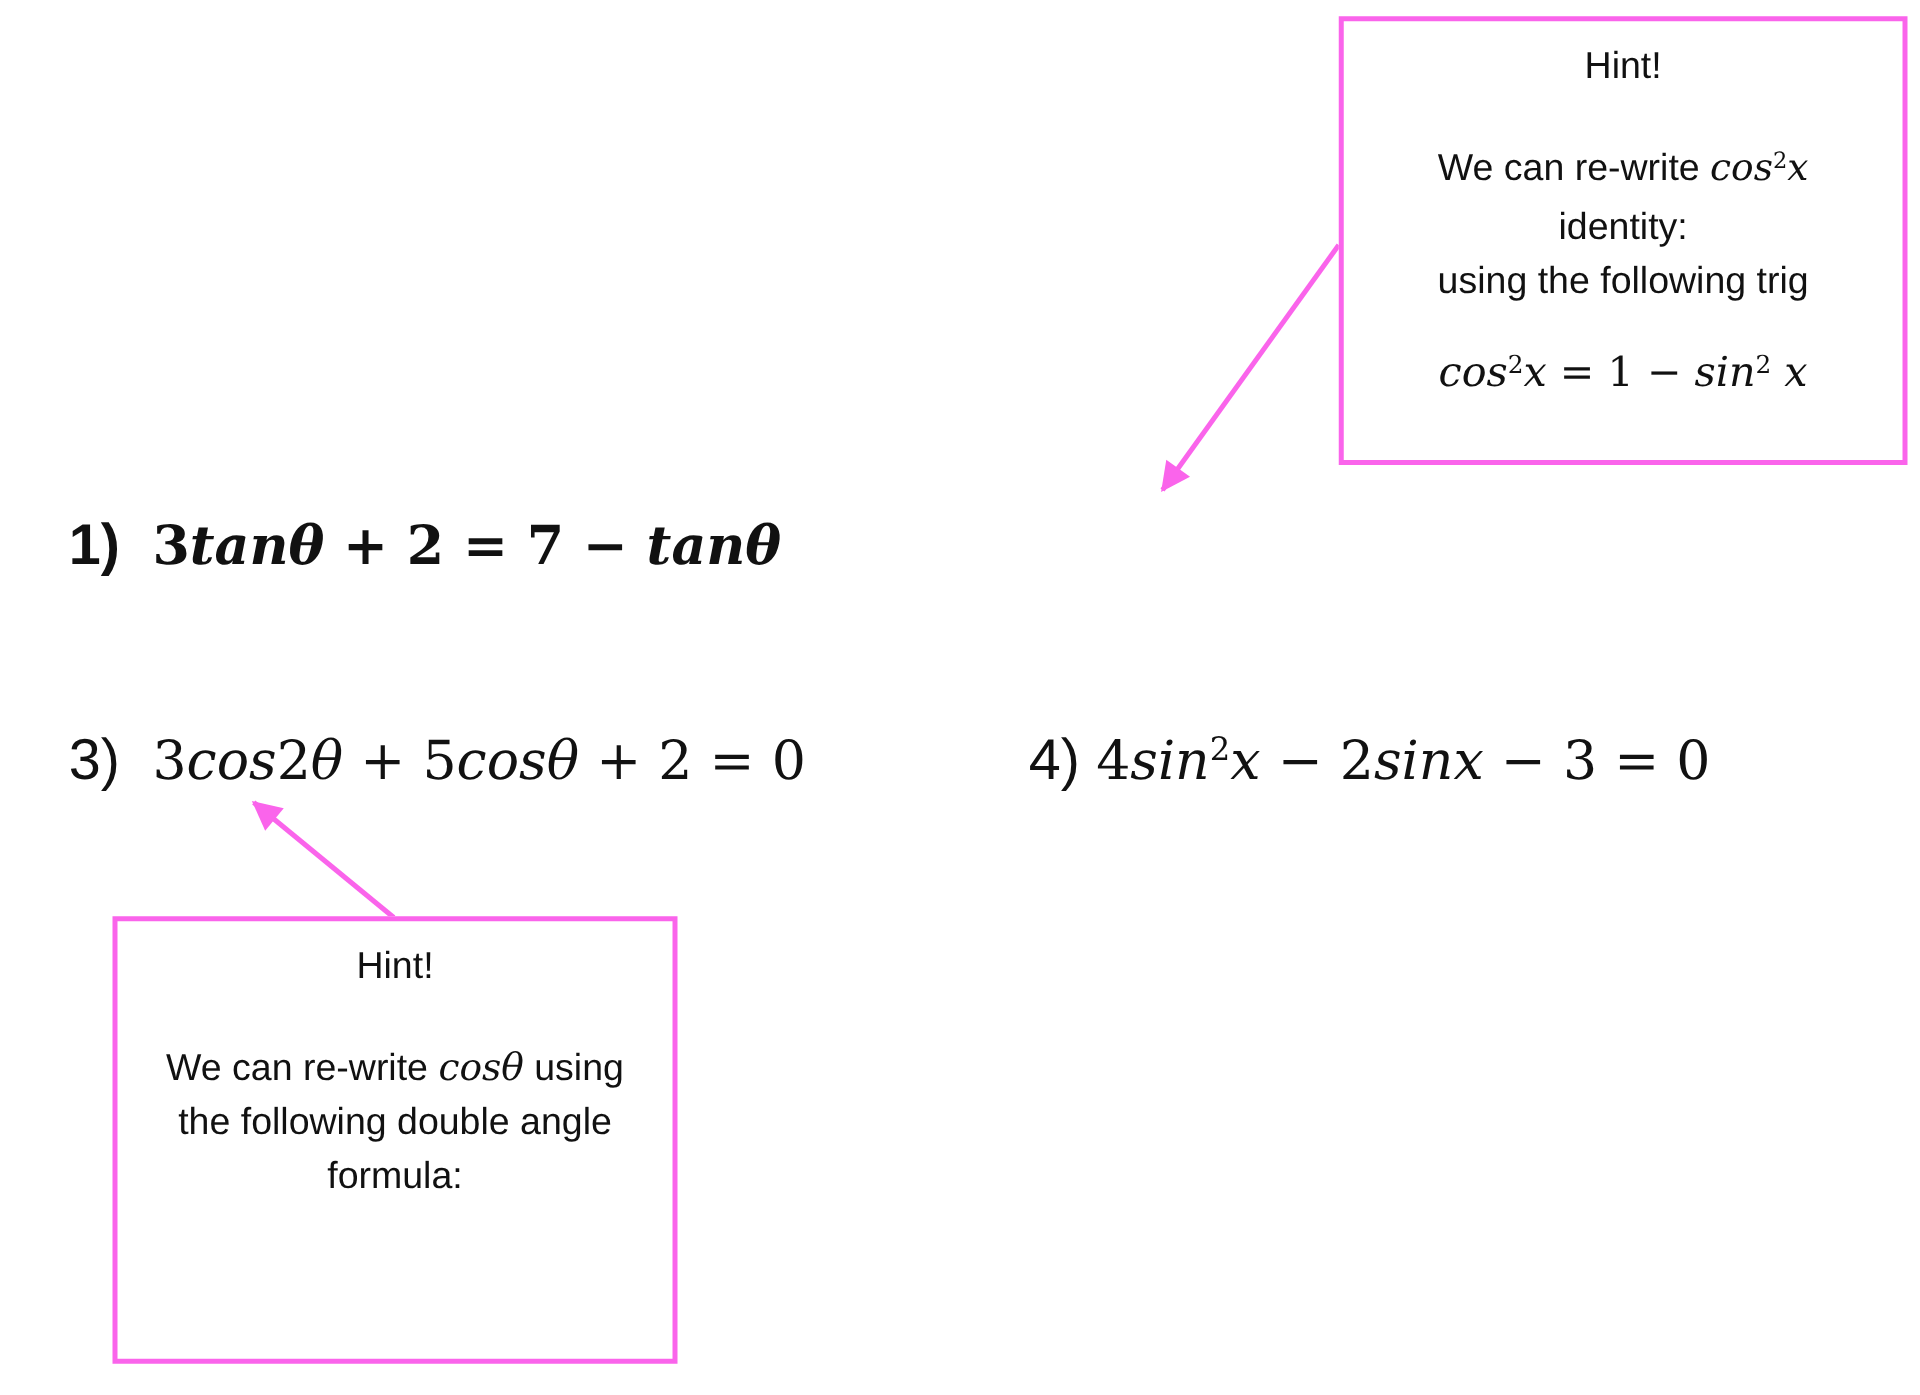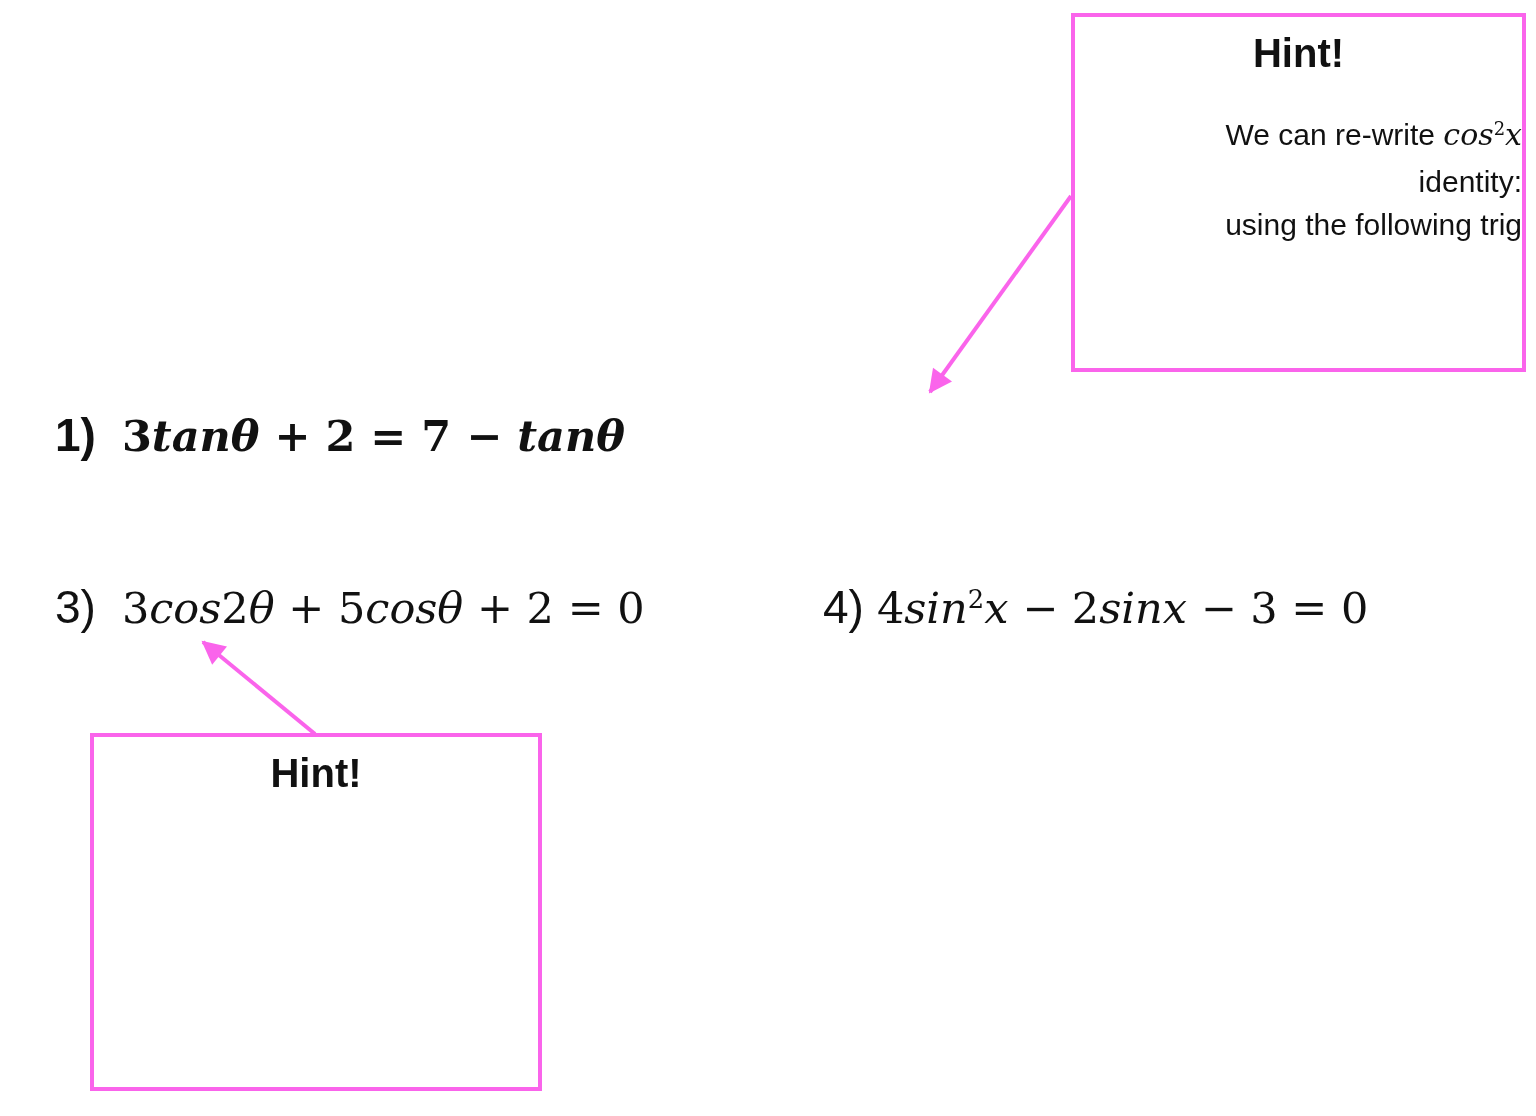--- a/index.html
+++ b/index.html
@@ -21,23 +21,23 @@
     position: absolute;
     background: #ffffff;
     border: 4px solid var(--accent);
     text-align: center;
   }
   .hint-box.top    { left: 1071px; top: 13px;  width: 455px; height: 359px; }
   .hint-box.bottom { left: 90px;   top: 733px; width: 452px; height: 358px; }
 
   .hint-title {
     margin-top: 16px;
-    font-size: 40px; font-weight: bold; line-height: 40px;
+    font-size: 30px; font-weight: normal; line-height: 40px;
   }
-  .hint-body { margin-top: 40px; font-size: 30px; text-align: right; }
+  .hint-body { margin-top: 40px; font-size: 30px; }
   .hint-line { line-height: 43px; }
   .hint-formula {
     margin-top: 29px;
     font-family: "DejaVu Serif", serif;
     font-size: 33px; line-height: 46px;
     white-space: nowrap;
   }
 
   
   .problem {
@@ -82,24 +82,30 @@
     <line x1="315" y1="734" x2="203" y2="642" stroke="var(--accent)" stroke-width="4" marker-end="url(#ah)"></line>
   </svg>
 
   <div class="hint-box top">
     <div class="hint-title">Hint!</div>
     <div class="hint-body">
       <div class="hint-line"><span class="seg-t">We can re-write </span><span class="seg-m">cos</span><span class="seg-ms">2</span><span class="seg-m">x</span></div>
       <div class="hint-line"><span class="seg-t">identity:</span></div>
       <div class="hint-line"><span class="seg-t">using the following trig</span></div>
     </div>
+    <div class="hint-formula"><span class="seg-m">cos</span><span class="seg-ms">2</span><span class="seg-m">x</span><span class="seg-mn"> = 1 − </span><span class="seg-m">sin</span><span class="seg-ms">2</span><span class="seg-m"> x</span></div>
   </div>
 
   <div class="hint-box bottom">
     <div class="hint-title">Hint!</div>
+    <div class="hint-body">
+      <div class="hint-line"><span class="seg-t">We can re-write </span><span class="seg-m">cosθ</span><span class="seg-t"> using</span></div>
+      <div class="hint-line"><span class="seg-t">the following double angle</span></div>
+      <div class="hint-line"><span class="seg-t">formula:</span></div>
+    </div>
   </div>
 
   <div class="problem" id="problem-1">
     <span class="pnum">1)</span><span class="pexp"><span class="seg-mn">3</span><span class="seg-m">tanθ</span><span class="seg-mn"> + 2 = 7 − </span><span class="seg-m">tanθ</span></span>
   </div>
 
 
   <div class="problem" id="problem-3">
     <span class="pnum">3)</span><span class="pexp"><span class="seg-mn">3</span><span class="seg-m">cos</span><span class="seg-mn">2</span><span class="seg-m">θ</span><span class="seg-mn"> + 5</span><span class="seg-m">cosθ</span><span class="seg-mn"> + 2 = 0</span></span>
   </div>

